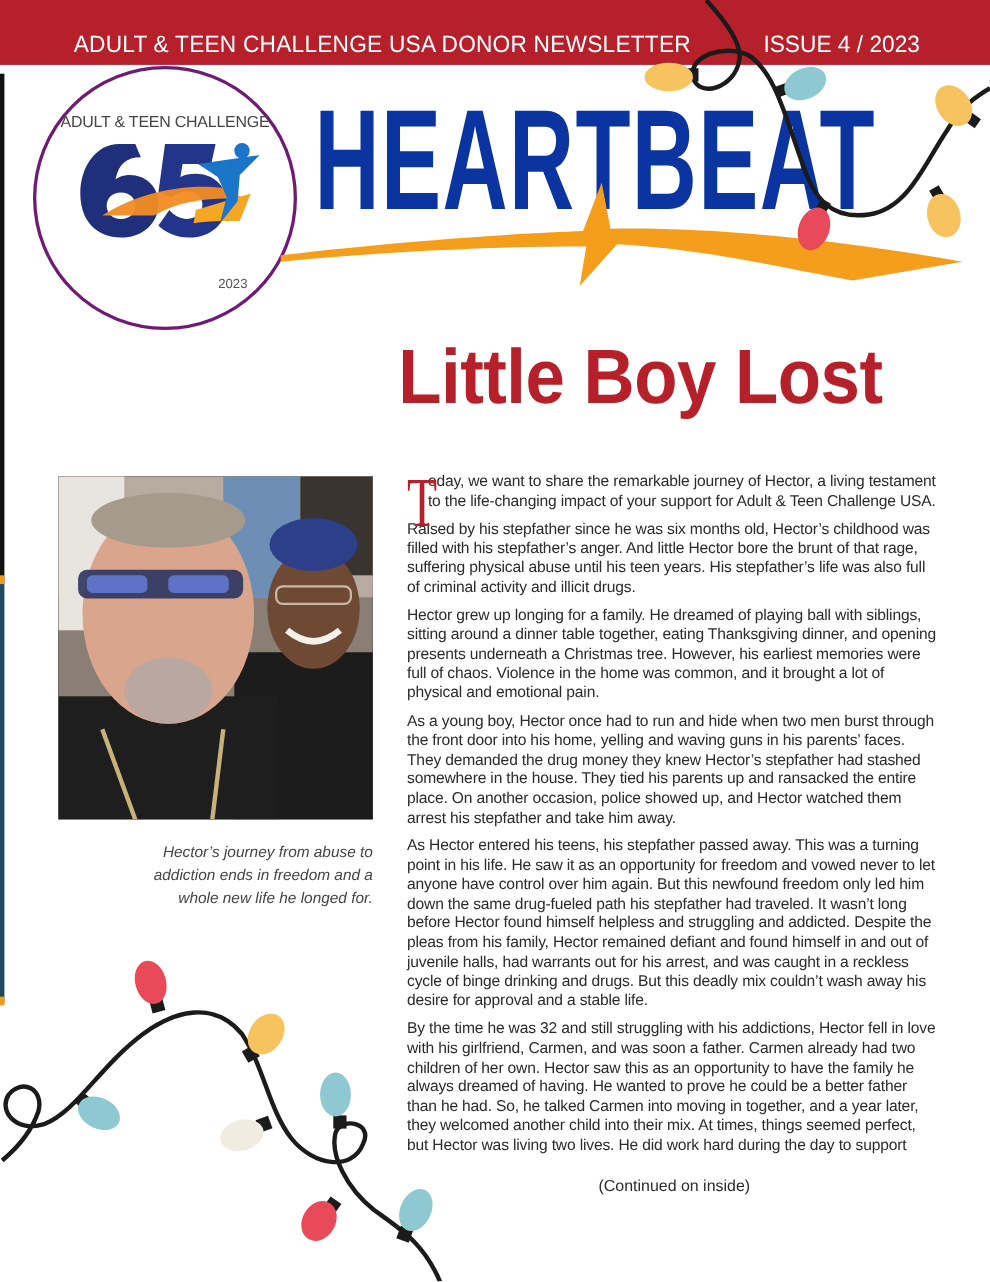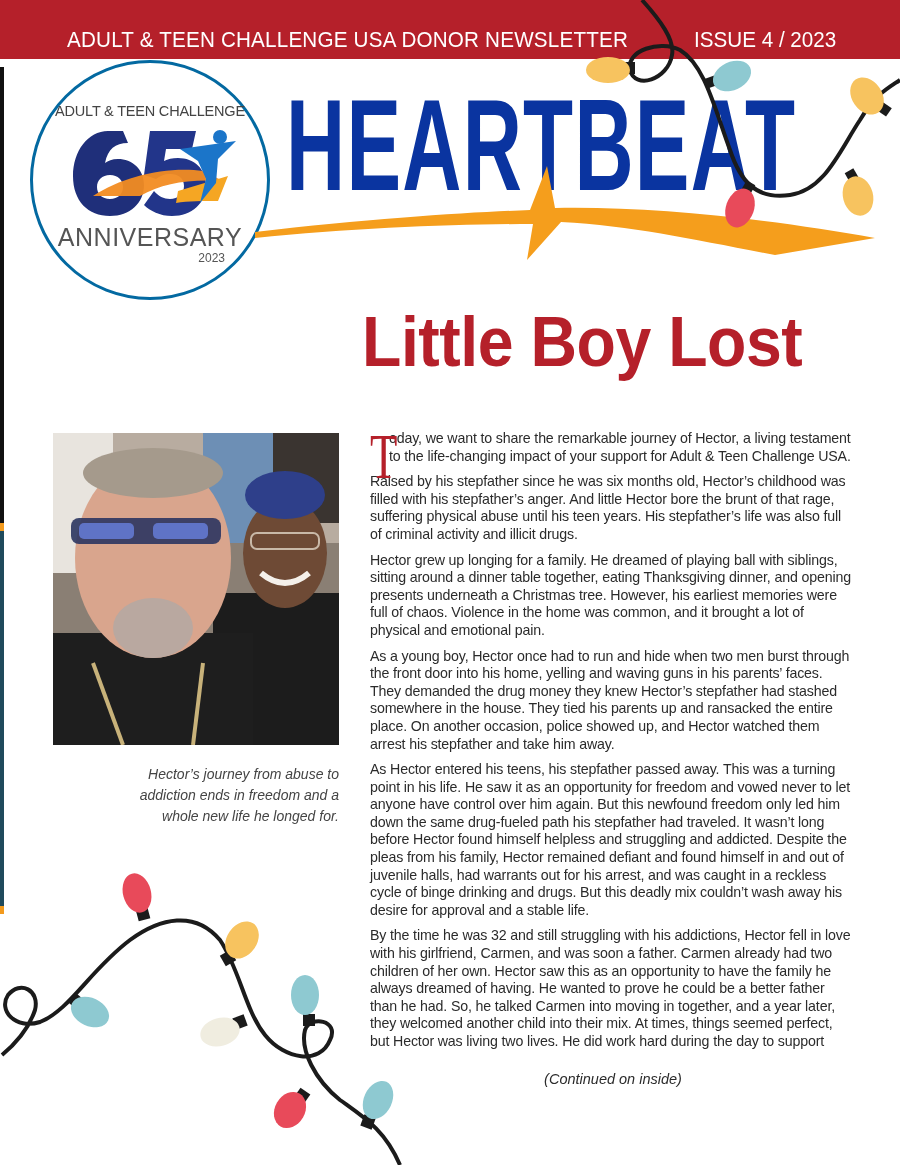--- a/index.html
+++ b/index.html
@@ -22,21 +22,21 @@
     transform: scaleX(0.96); transform-origin: left center;
   }
 
   .edge-black { position: absolute; left: 0; top: 67px; width: 4px; height: 458px; background: #111; }
   .edge-teal { position: absolute; left: 0; top: 525px; width: 4px; height: 387px; background: #1f4a5c; }
   .edge-orange-1 { position: absolute; left: 0; top: 523px; width: 4px; height: 8px; background: #f39a1d; }
   .edge-orange-2 { position: absolute; left: 0; top: 906px; width: 4px; height: 8px; background: #f39a1d; }
 
   .logo-badge {
     position: absolute; left: 30px; top: 60px; width: 240px; height: 240px;
-    border-radius: 50%; border: 3px solid #0369a1; background: #fff;
+    border-radius: 50%; border: 3px solid #701a75; background: #fff;
   }
   .logo-badge .org {
     position: absolute; left: 0; width: 100%; top: 40px; text-align: center;
     font-size: 14.5px; color: #444; letter-spacing: -0.2px;
   }
   .logo-badge .anniv {
     position: absolute; left: 0; width: 100%; top: 160px; text-align: center;
     font-size: 25px; color: #555; letter-spacing: 0.5px;
   }
   .logo-badge .year {
@@ -77,21 +77,21 @@
   }
   .article p { margin-bottom: 8px; }
   .article .first { padding-left: 19px; position: relative; }
   .dropcap {
     position: absolute; left: 0; top: 2px;
     font-size: 64px; line-height: 50px; color: #b5202a; font-family: "Liberation Serif", serif;
     transform: scaleX(0.7); transform-origin: left top;
   }
   .continued {
     position: absolute; left: 370px; top: 1071px; width: 486px; text-align: center;
-    font-style: italic; font-size: 14.5px; color: #2b2b2b;
+    font-size: 14.5px; color: #2b2b2b;
   }
 </style>
 </head>
 <body>
 
 <div class="top-bar">
   <span class="newsletter-title">ADULT &amp; TEEN CHALLENGE USA DONOR NEWSLETTER</span>
   <span class="issue">ISSUE 4 / 2023</span>
 </div>
 
@@ -107,21 +107,20 @@
     <path d="M55 10 L40 10 C20 10 5 30 5 55 C5 80 20 95 42 95 C62 95 76 82 76 64 C76 48 64 38 50 38 C44 38 40 40 37 42 C40 28 47 22 60 22 Z M42 54 C50 54 55 59 55 66 C55 73 50 78 42 78 C34 78 29 73 29 66 C29 59 34 54 42 54 Z" fill="#1f2f7a"></path>
 
     <path d="M82 10 L128 10 L124 28 L98 28 L96 40 C100 38 104 37 110 37 C126 37 138 48 138 64 C138 82 124 95 104 95 C92 95 82 90 76 84 L86 70 C90 75 96 78 102 78 C110 78 116 73 116 65 C116 57 110 53 102 53 C96 53 92 55 88 58 L76 54 Z" fill="#22358a"></path>
 
     <path d="M25 75 C55 55 100 45 135 50 L155 60 C120 58 95 62 72 75 Z" fill="#f28c22" opacity="0.95"></path>
     <path d="M110 70 L160 55 L150 80 C135 80 120 80 108 82 Z" fill="#f5a623"></path>
 
     <circle cx="152" cy="16" r="7" fill="#1b75c9"></circle>
     <path d="M112 28 L168 20 L150 38 L148 62 L132 82 L138 58 L130 40 Z" fill="#1b75c9"></path>
   </svg>
-  <div class="anniv">ANNIVERSARY</div>
   <div class="year">2023</div>
 </div>
 
 <div class="masthead">HEARTBEAT</div>
 <svg class="swoosh" width="640" height="110" viewBox="0 0 640 110">
   <path d="M0 72 C120 58 220 52 275 50 L292 6 L300 48 C400 46 520 60 620 78 L520 95 C440 80 380 66 306 62 L272 100 L278 64 C200 64 100 68 0 78 Z" fill="#f59e1c"></path>
 </svg>
 
 <svg class="lights-top" width="320" height="240" viewBox="0 0 320 240">
   <path d="M62 0 C80 20 95 40 92 55 C88 80 55 90 50 70 C46 50 80 40 100 50 C125 65 135 110 150 150 C160 180 175 200 210 195 C245 190 260 150 280 120 C295 95 305 90 320 80" stroke="#1b1b1b" stroke-width="4" fill="none"></path>

